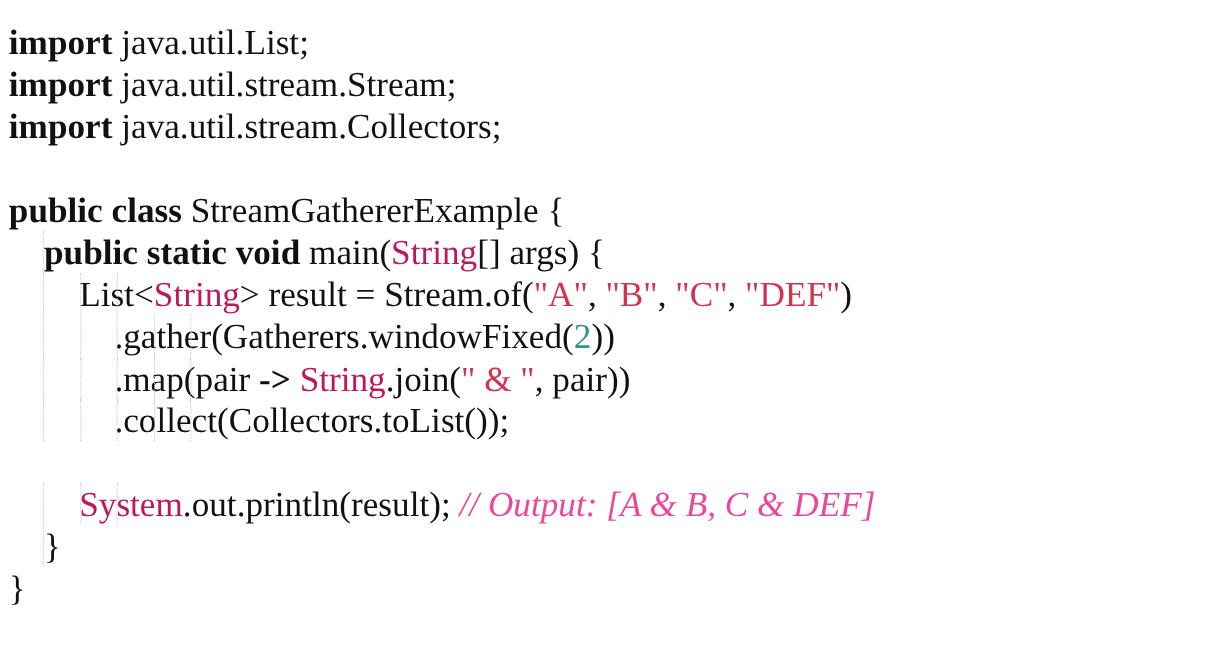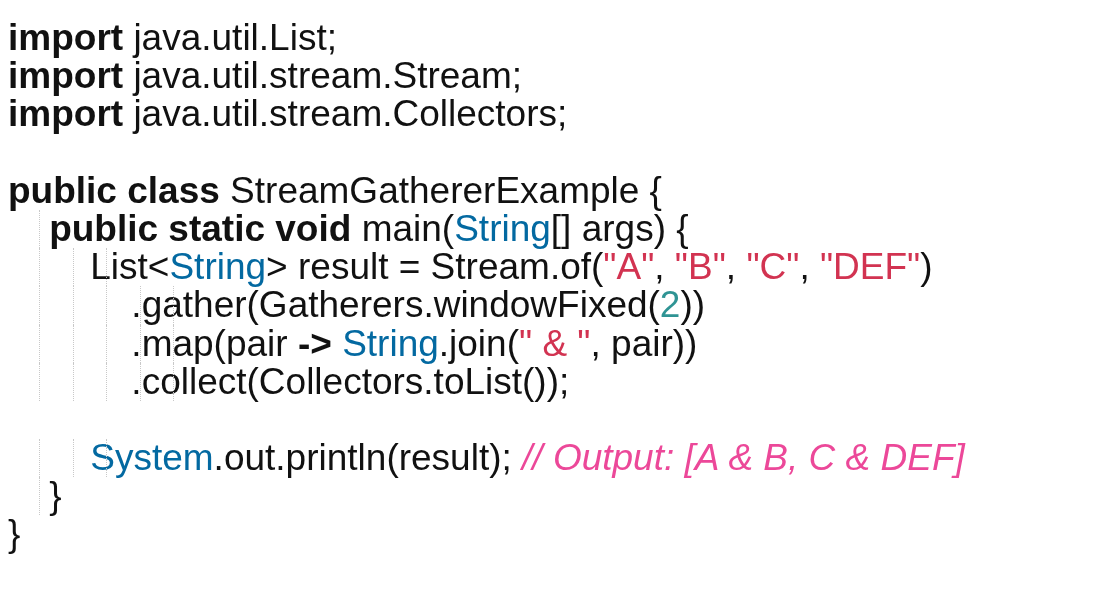--- a/index.html
+++ b/index.html
@@ -10,33 +10,33 @@
     body {
       width: 1114px;
       height: 590px;
       overflow: hidden;
       position: relative;
     }
     .code {
       position: absolute;
       left: 8px;
       top: 19px;
-      font-family: Liberation Sans, sans-serif;
-      font-size: 37px;
+      font-family: Liberation Serif, serif;
+      font-size: 32px;
       line-height: 38.2px;
       color: #111111;
       white-space: pre;
       margin: 0;
     }
     .line {
       position: relative;
       height: 38.2px;
     }
     .kw { font-weight: bold; color: #111111; }
-    .type { color: #0369a1; }
+    .type { color: #be185d; }
     .str { color: #d23351; }
     .num { color: #2f9494; }
     .cmt { color: #ec4899; font-style: italic; }
     .op { font-weight: bold; }
     .guide {
       position: absolute;
       top: 0;
       height: 38.2px;
       width: 0;
       border-left: 1.5px dotted #c8c8c8;

